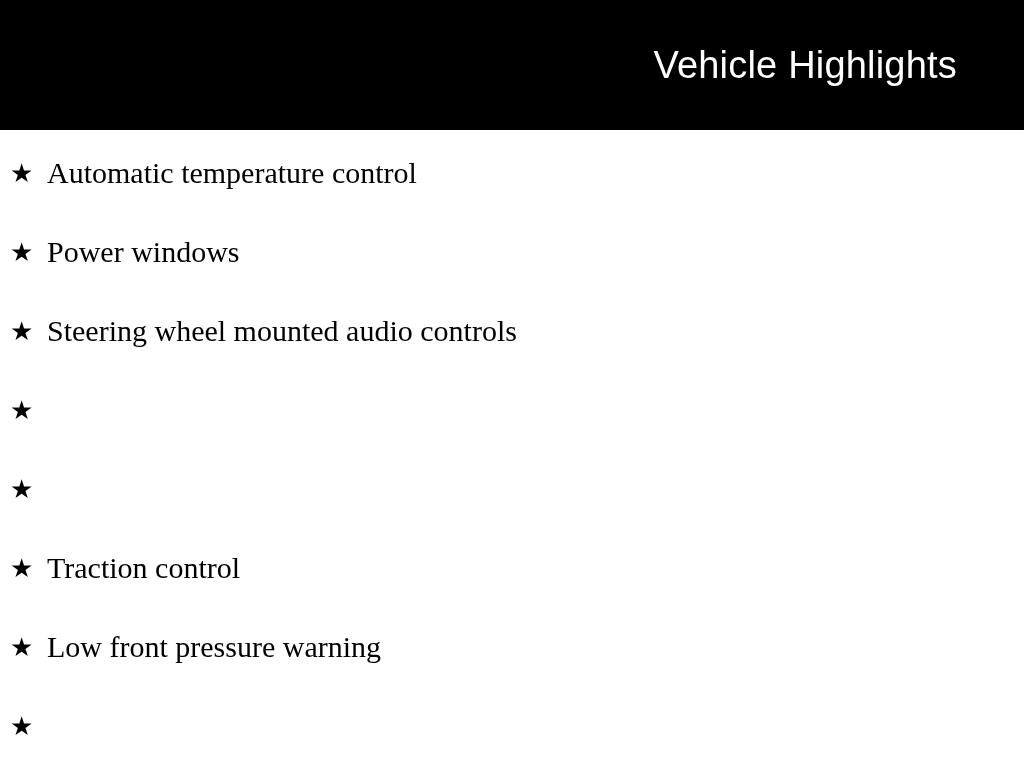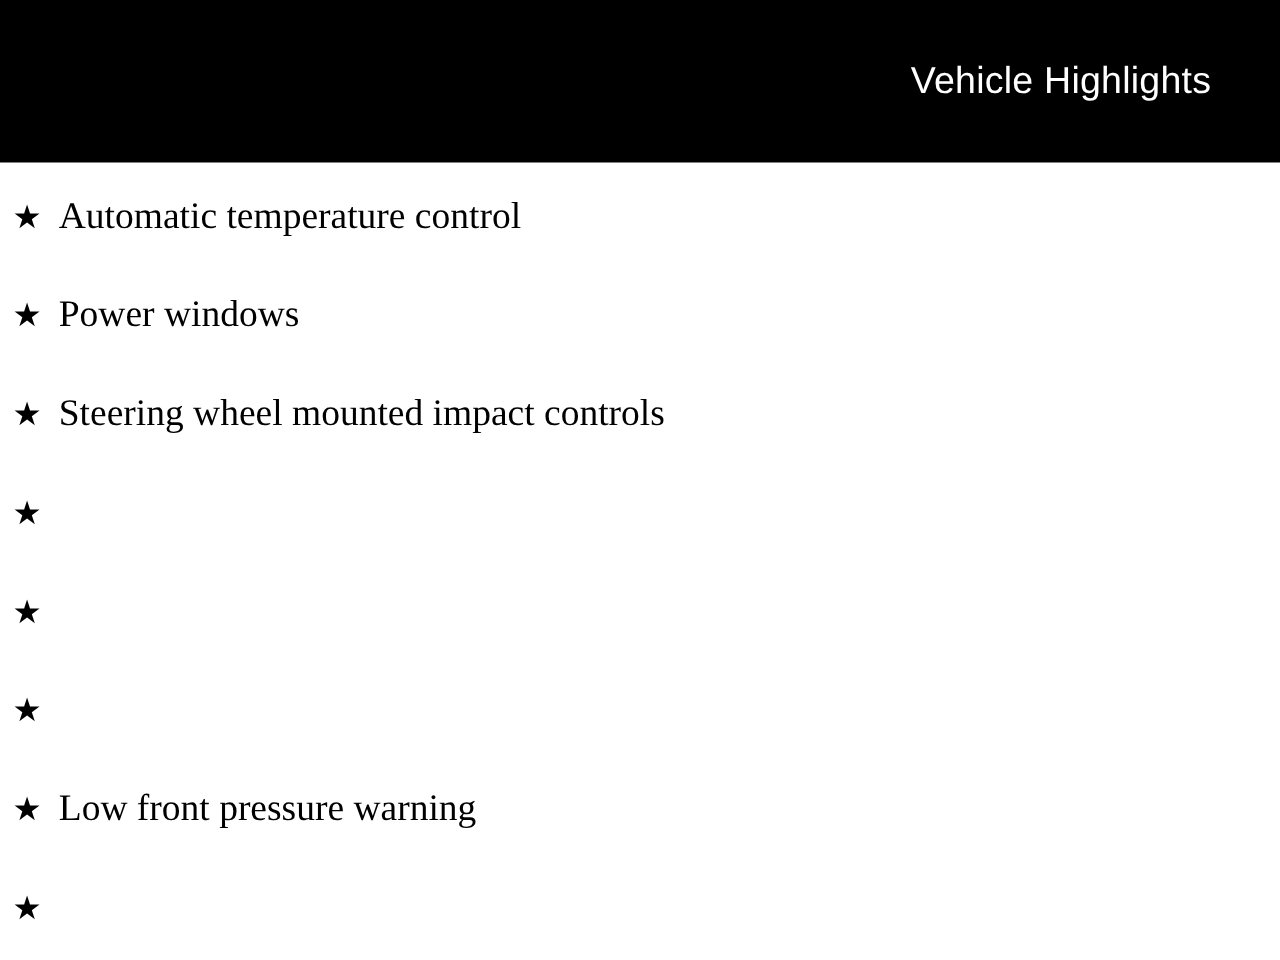--- a/index.html
+++ b/index.html
@@ -17,23 +17,23 @@
   .header-bar {
     width: 1024px;
     height: 130px;
     background: #000000;
     display: flex;
     align-items: center;
     justify-content: flex-end;
     padding-right: 51px;
   }
   .header-bar .page-title {
-    margin: 4px;
+    margin: 16px;
     color: #ffffff;
-    font-size: 30px;
+    font-size: 38px;
     font-weight: 400;
     line-height: 1;
     letter-spacing: 0.2px;
   }
   .highlights-list {
     list-style: none;
     margin: 3px 0 0 0;
     padding: 0;
   }
   .highlights-list li {
@@ -70,30 +70,31 @@
     <li>
       <span class="star">★</span>
       <span class="highlight-label">Automatic temperature control</span>
     </li>
     <li>
       <span class="star">★</span>
       <span class="highlight-label">Power windows</span>
     </li>
     <li>
       <span class="star">★</span>
-      <span class="highlight-label">Steering wheel mounted impact controls</span>
+      <span class="highlight-label">Steering wheel mounted audio controls</span>
     </li>
     <li>
       <span class="star">★</span>
     </li>
     <li>
       <span class="star">★</span>
     </li>
     <li>
       <span class="star">★</span>
+      <span class="highlight-label">Traction control</span>
     </li>
     <li>
       <span class="star">★</span>
       <span class="highlight-label">Low front pressure warning</span>
     </li>
     <li>
       <span class="star">★</span>
     </li>
   </ul>
 

